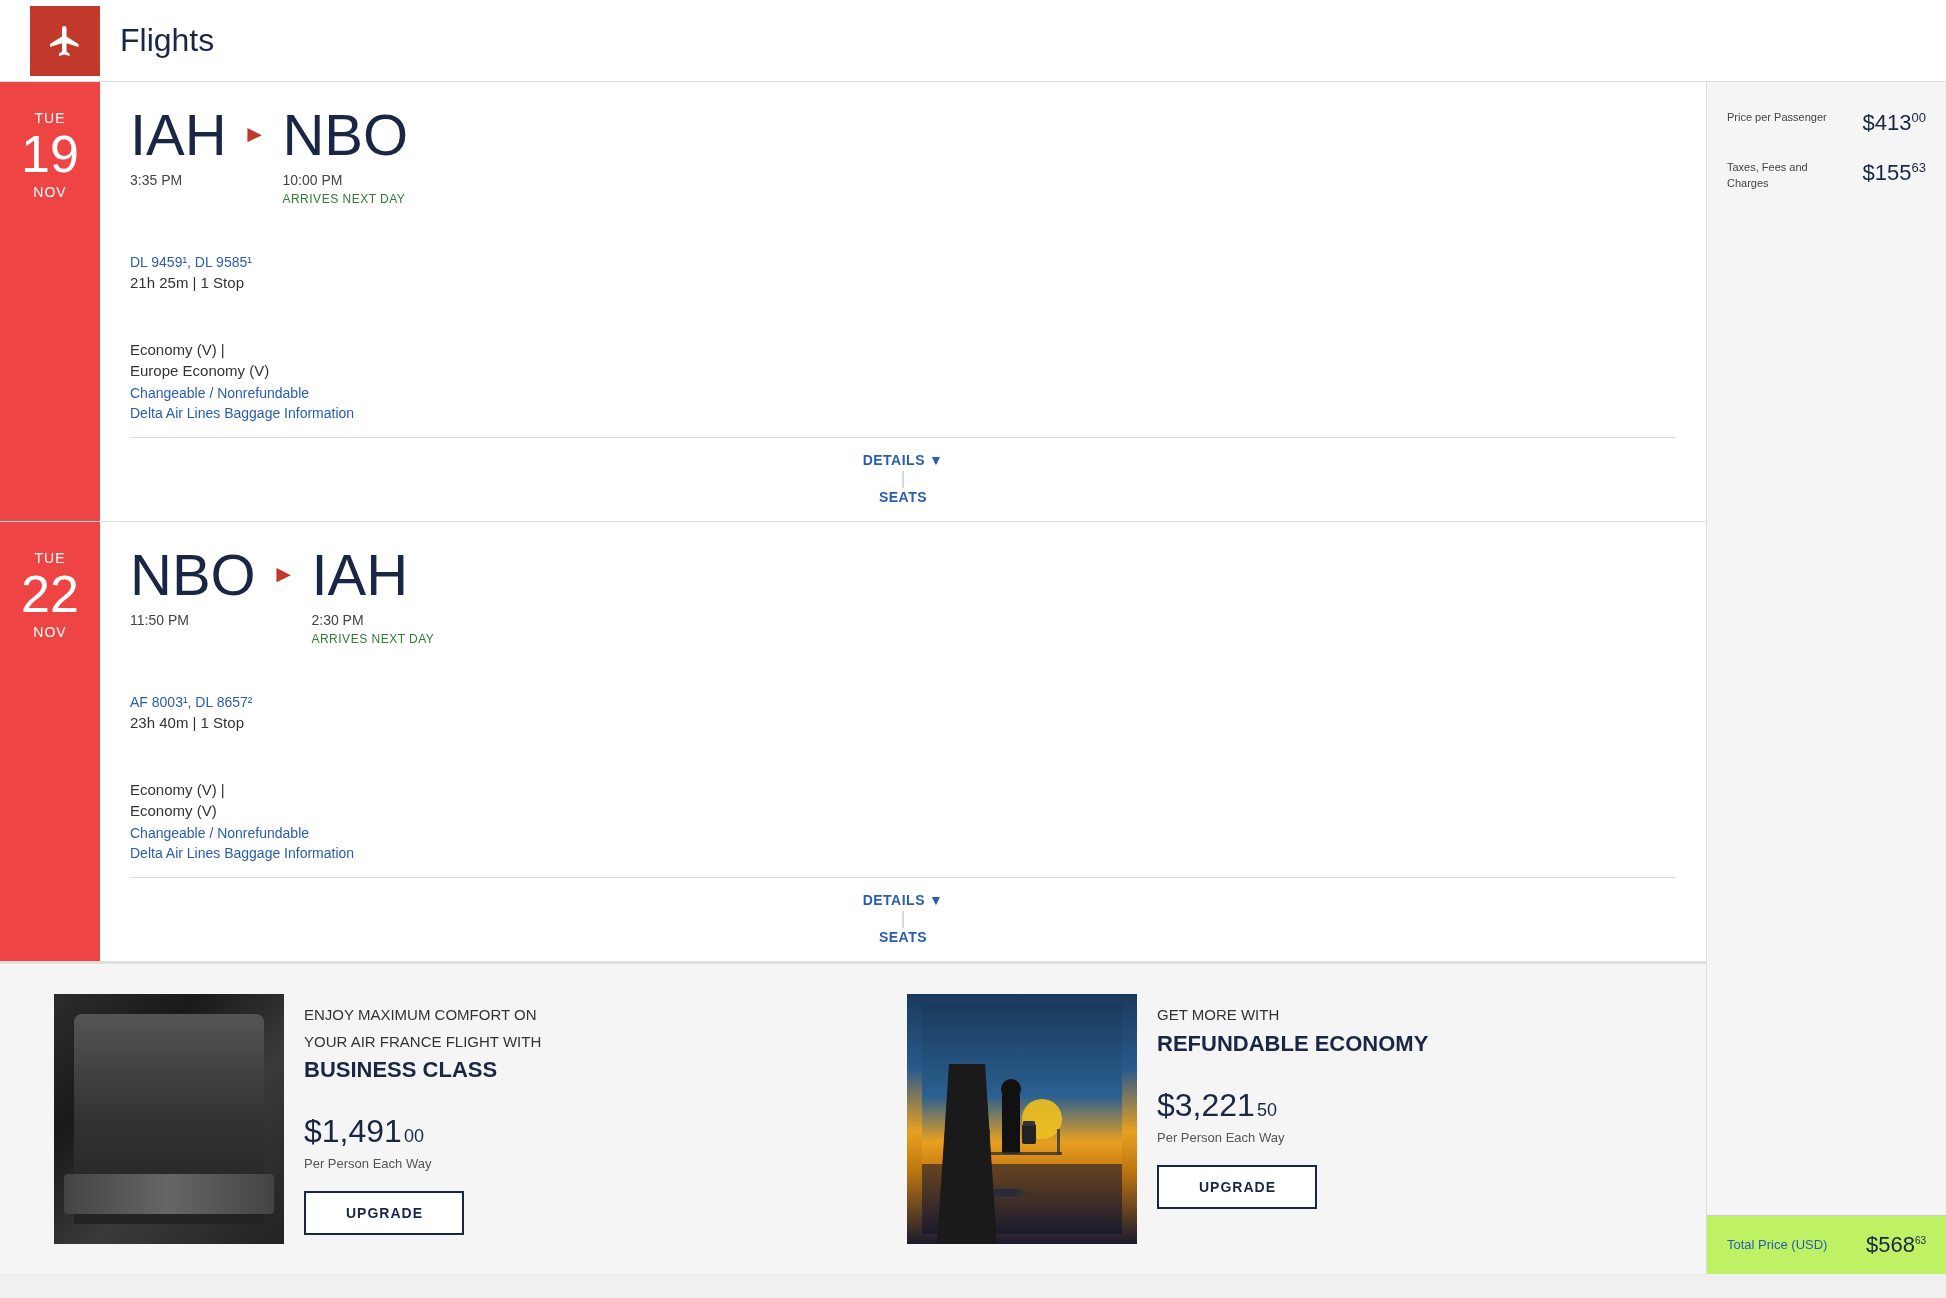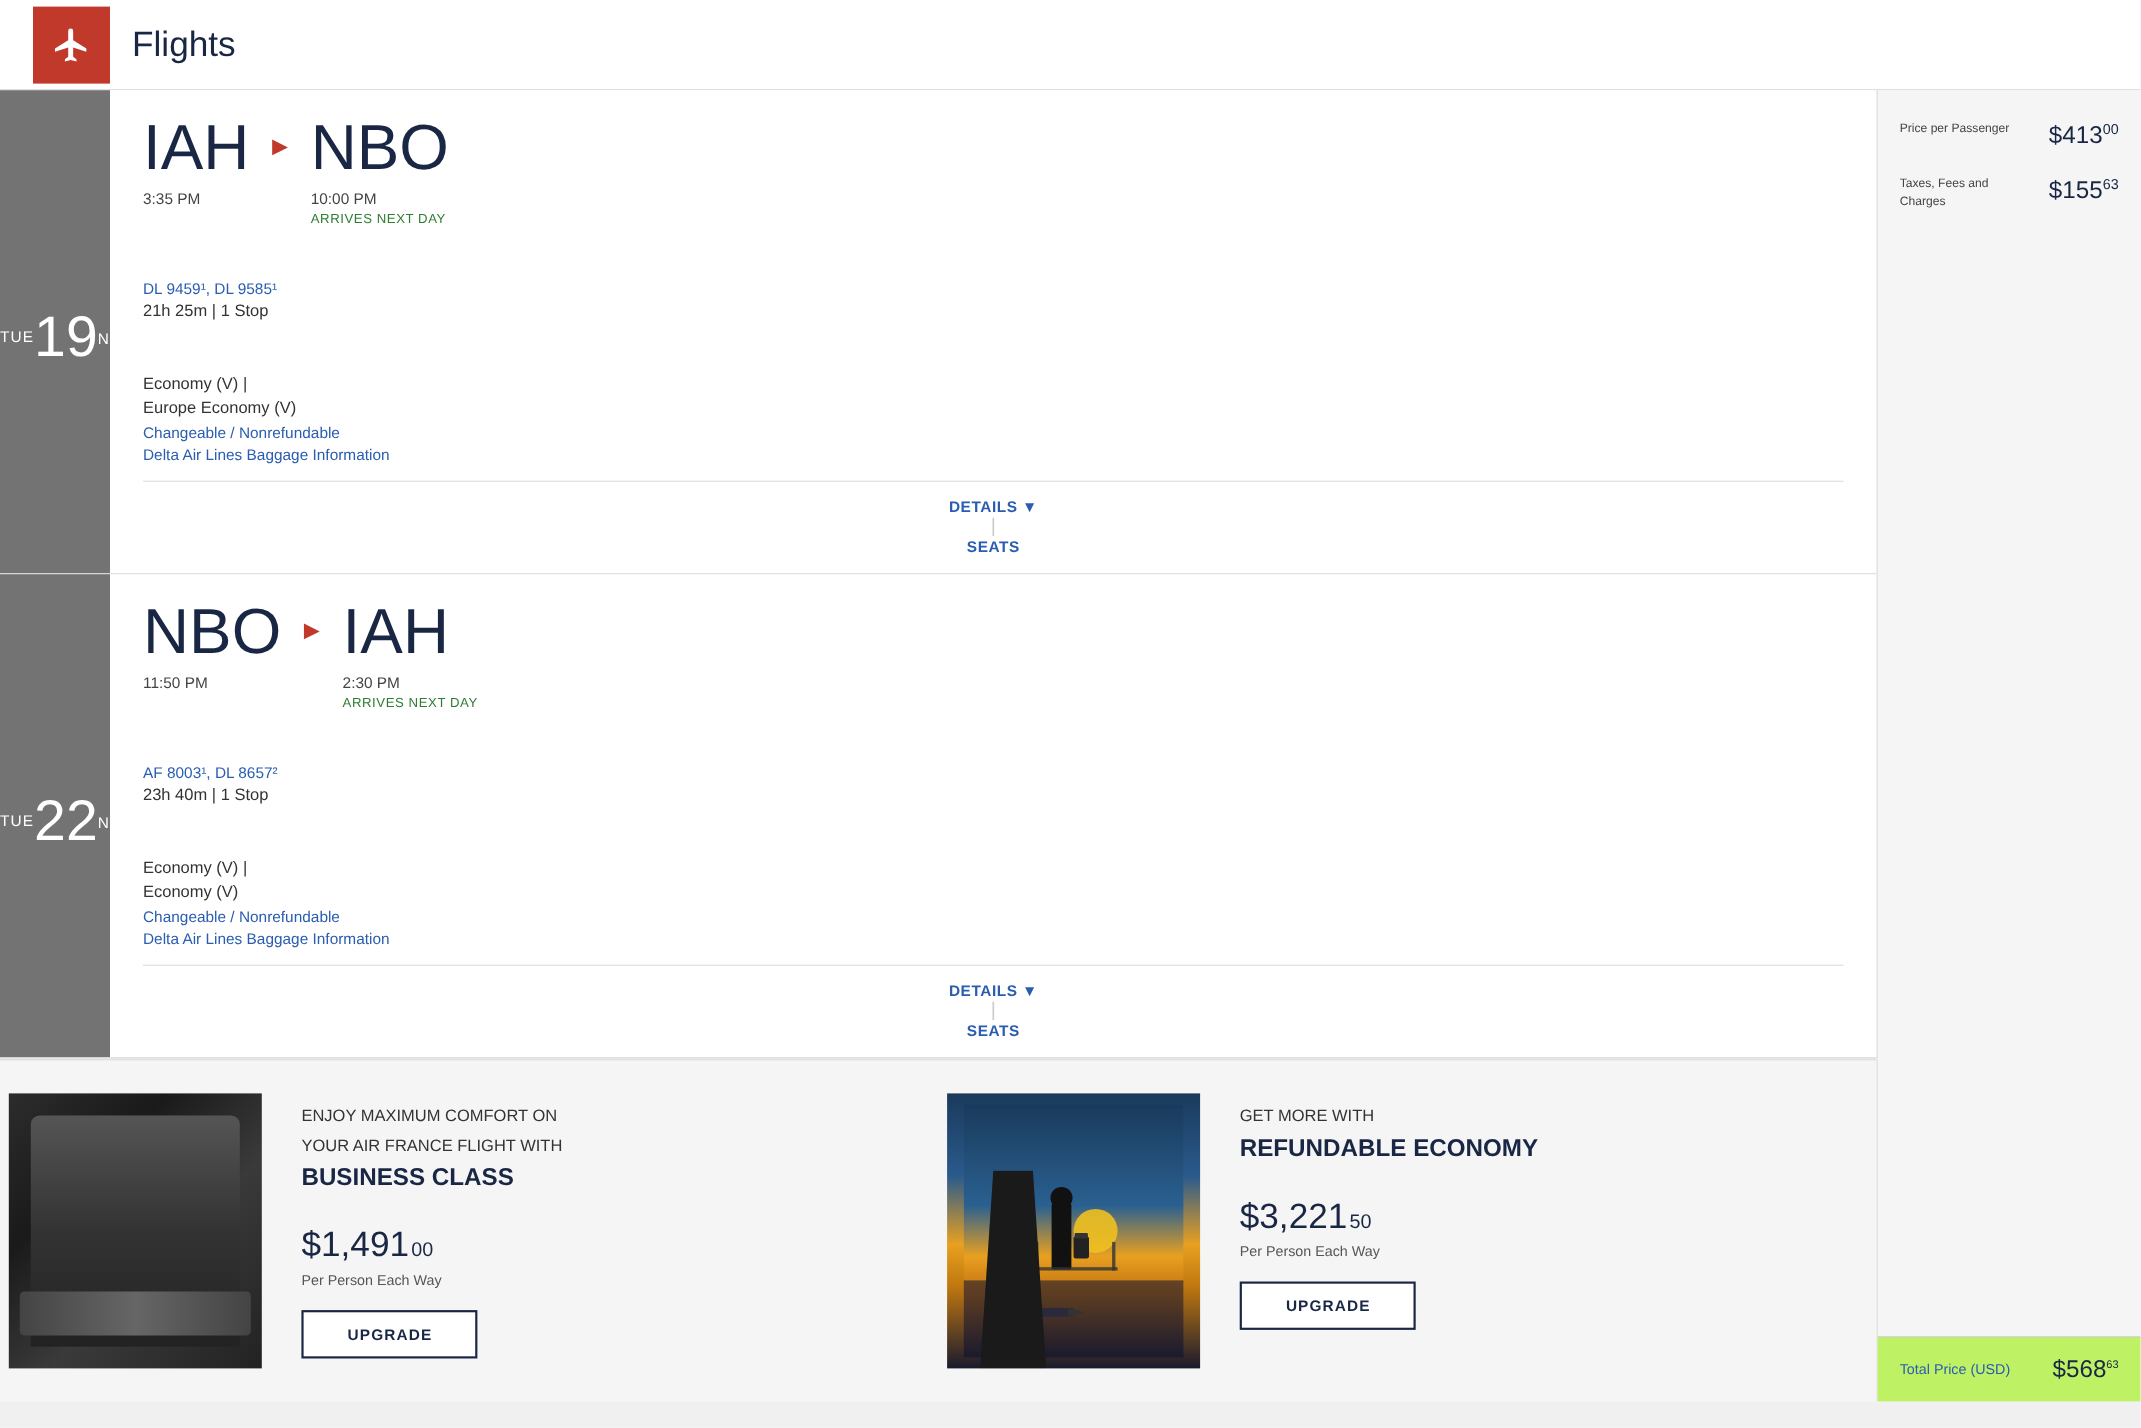--- a/index.html
+++ b/index.html
@@ -53,26 +53,26 @@
       background: #fff;
     }
 
     
     .flight-row {
       display: flex;
       flex-direction: row;
       border-bottom: 1px solid #ddd;
     }
     .date-col {
-      background: #737373;
+      background: #ef4444;
       color: white;
       width: 100px;
       flex-shrink: 0;
       display: flex;
-      flex-direction: row;
+      flex-direction: column;
       align-items: center;
       justify-content: flex-start;
       padding-top: 28px;
       padding-bottom: 20px;
     }
     .date-dow {
       font-size: 14px;
       font-weight: 400;
       letter-spacing: 1px;
     }
@@ -269,24 +269,25 @@
       background: #f5f5f5;
       padding: 30px 30px 30px 0;
       display: flex;
       flex-direction: row;
       gap: 30px;
       border-top: 2px solid #e0e0e0;
     }
     .promo-card {
       display: flex;
       flex-direction: row;
-      gap: 36px;
+      gap: 20px;
       align-items: flex-start;
       flex: 1;
       padding-left: 8px;
+      margin-left: 46px;
     }
     .promo-image {
       width: 230px;
       height: 250px;
       flex-shrink: 0;
       overflow: hidden;
     }
     .promo-image-business {
       background: linear-gradient(135deg, #2c2c2c 0%, #1a1a1a 30%, #3a3a3a 60%, #222 100%);
       display: flex;

